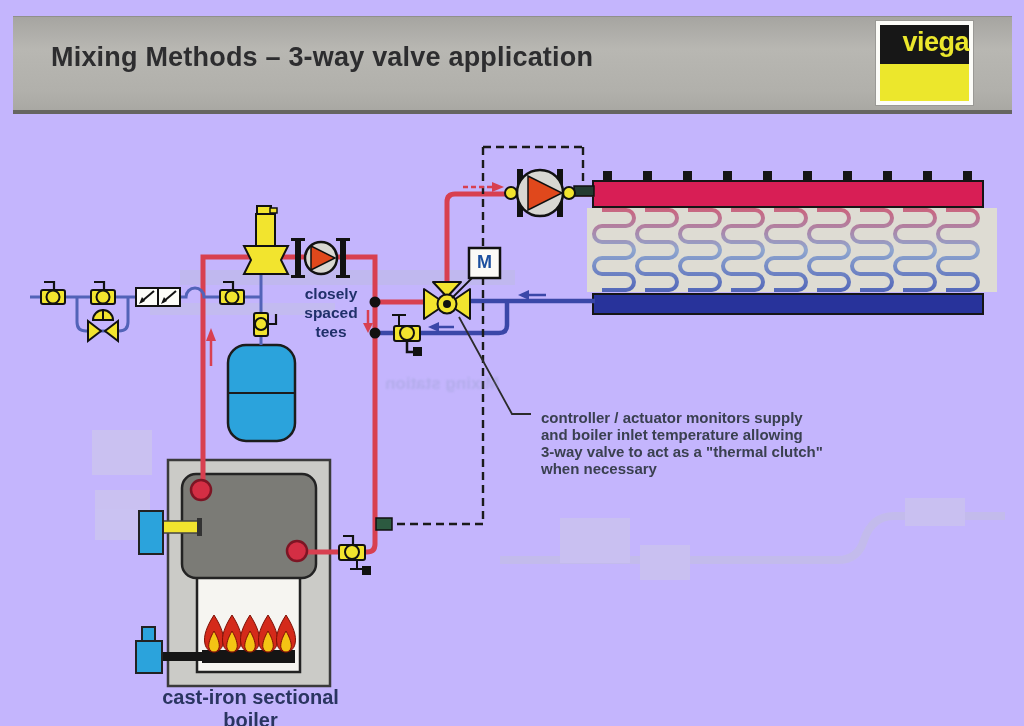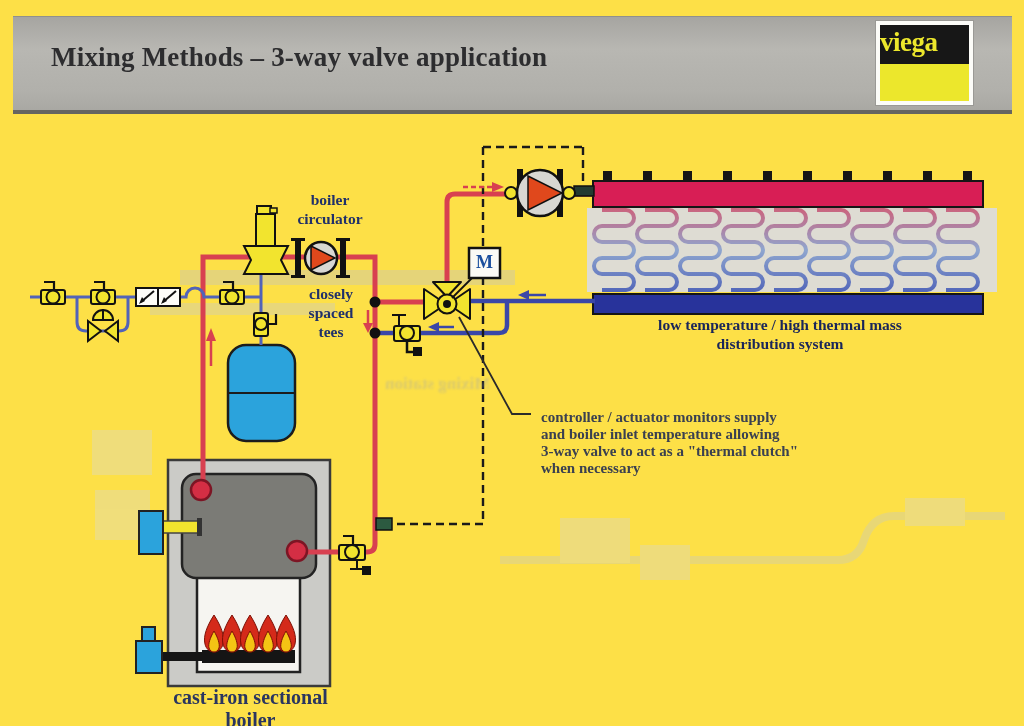--- a/index.html
+++ b/index.html
@@ -1,26 +1,26 @@
 <!DOCTYPE html>
 <html style="--header-title: #2d2d2f; --brand-yellow: #ece72c; --pipe-red: #d84050; --pipe-blue: #3a47a8; --feed-blue: #5263b8; --valve-yellow: #f2e42e; --supply-bar: #d81e55; --return-bar: #28339b; --pump-body: #d8d7d2; --pump-triangle: #e0481c; --tank-blue: #2ba3dc; --flame-red: #d42a1a; --flame-yellow: #f4c414;"><head>
 <meta charset="utf-8">
 <style>
   html,body{margin:0;padding:0;background:#e8e8e6;}
-  .page{position:relative;width:1024px;height:726px;background:#fde047;overflow:hidden;
-        font-family:Liberation Serif, serif;}
+  .page{position:relative;width:1024px;height:726px;background:#c4b5fd;overflow:hidden;
+        font-family:Liberation Sans, sans-serif;}
   .hdr{position:absolute;left:13px;top:16px;width:999px;height:93px;
        background:linear-gradient(#a6a5a1,#b8b7b2 35%,#b1b0ab 80%,#a9a8a3);
        border-top:1px solid #90908c;border-bottom:4px solid #666561;}
   .title{position:absolute;left:51px;top:42px;font-size:27px;font-weight:700;
          color:var(--header-title,#2d2d2f);letter-spacing:.2px;}
   .logo{position:absolute;left:876px;top:21px;width:97px;height:84px;background:#fcfcf8;
         box-shadow:0 0 0 1px #9a9995;}
   .logo .blk{position:absolute;left:4px;top:4px;width:89px;height:39px;background:#171717;
-        display:flex;align-items:center;justify-content:flex-start;}
+        display:flex;align-items:center;justify-content:flex-end;}
   .logo .ylw{position:absolute;left:4px;top:43px;width:89px;height:37px;
         background:var(--brand-yellow,#ece72c);}
   .logo .blk span{color:var(--brand-yellow,#ece72c);font-size:27px;font-weight:700;
         letter-spacing:-.5px;transform:translateY(-2px);}
   .lbl{position:absolute;white-space:pre-line;color:#20306a;font-weight:600;}
   .lbl.c{text-align:center;}
   #lbl-circ{left:285px;top:190px;width:90px;font-size:15.5px;line-height:19px;}
   #lbl-tees{left:291px;top:284px;width:80px;font-size:15.5px;line-height:19px;text-align:center;}
   #lbl-dist{left:580px;top:315px;width:400px;font-size:15.5px;line-height:19px;color:#19255a;}
   #lbl-anno{left:541px;top:409px;width:335px;font-size:15px;line-height:17px;
@@ -275,28 +275,24 @@
       <circle cx="447" cy="304" r="9.5" style="fill:var(--valve-yellow,#f2e42e)" stroke="#111" stroke-width="2"></circle>
       <circle cx="447" cy="304" r="4" fill="#111"></circle>
     </g>
 
     <line x1="473" y1="277" x2="452" y2="298" stroke="#111" stroke-width="1.8"></line>
     <rect x="469" y="248" width="31" height="30" fill="#fbfaf6" stroke="#111" stroke-width="2.5"></rect>
 
     <path d="M459,317 L512,414 L531,414" stroke="#2b2b2b" stroke-width="1.8" fill="none"></path>
   </svg>
 
-  <div class="lbl c" id="lbl-circ">boiler
-circulator</div>
   <div class="lbl c" id="lbl-tees">closely
 spaced
 tees</div>
   <div class="lbl" id="lbl-m">M</div>
-  <div class="lbl c" id="lbl-dist">low temperature / high thermal mass
-distribution system</div>
   <div class="lbl" id="lbl-anno">controller / actuator monitors supply
 and  boiler inlet temperature allowing
 3-way valve to act as a "thermal clutch"
 when necessary</div>
   <div class="lbl c" id="lbl-boiler">cast-iron sectional boiler</div>
 
   <div class="ghost" style="left:385px;top:374px;">Mixing station</div>
 </div>
 
 </body></html>

